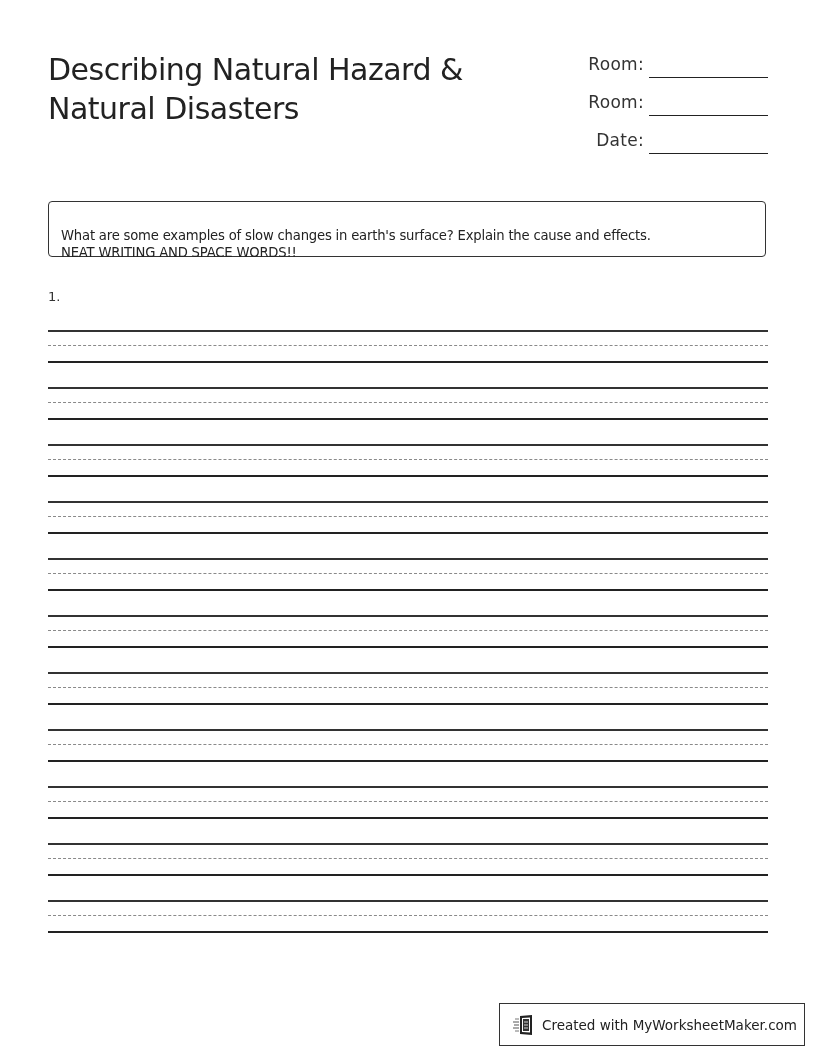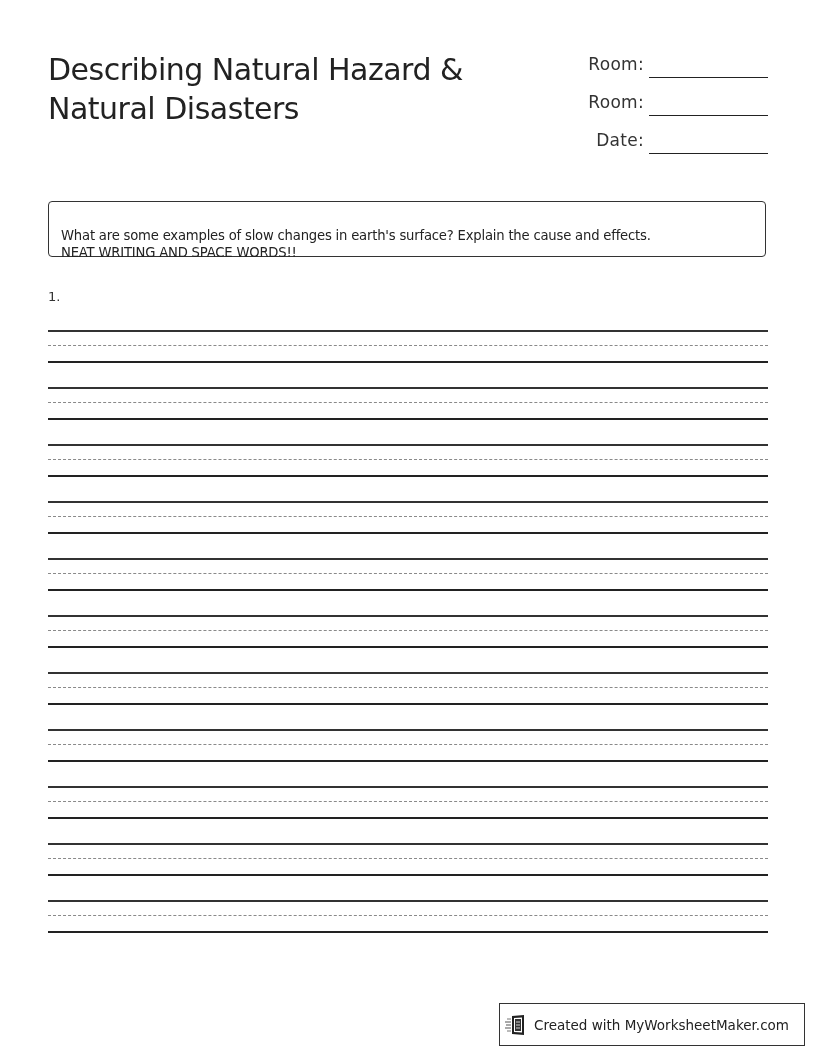--- a/index.html
+++ b/index.html
@@ -20,21 +20,21 @@
               letter-spacing: -0.2px; }
     .qnum { position: absolute; left: 48px; top: 289px; font-size: 13px; color: #333; }
     .rows { position: absolute; left: 48px; top: 330px; width: 720px; }
     .row { position: relative; height: 57px; }
     .line-top { position: absolute; left: 0; right: 0; top: 0; height: 2px; background: #333; }
     .line-mid { position: absolute; left: 0; right: 0; top: 15px; height: 0;
                 border-top: 1.5px dashed #8a8a8a; }
     .line-bot { position: absolute; left: 0; right: 0; top: 31px; height: 2px; background: #222; }
     .footer { position: absolute; left: 499px; top: 1003px; width: 306px; height: 43px;
               border: 1.5px solid #333; box-sizing: border-box; display: flex;
-              align-items: center; padding-left: 4px; }
+              align-items: center; padding-left: 12px; }
     .footer-logo { width: 24px; height: 22px; margin-right: 6px; }
     .footer-text { font-size: 13.5px; color: #222; }
   </style>
 </head>
 <body>
 
 <h1 class="title">Describing Natural Hazard &amp; Natural Disasters</h1>
 
 <div class="fields">
   <div class="field" style="top:0px;">

